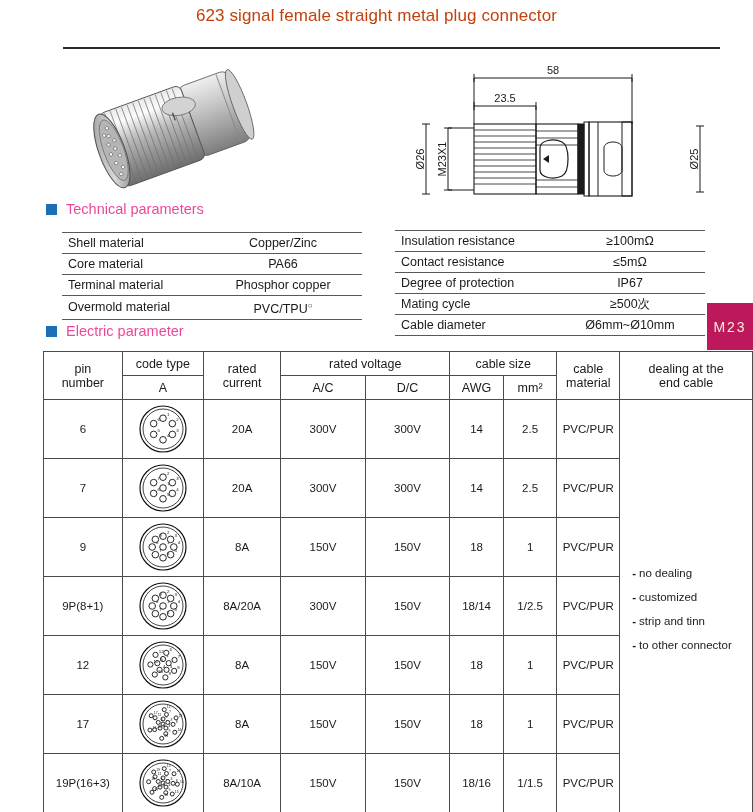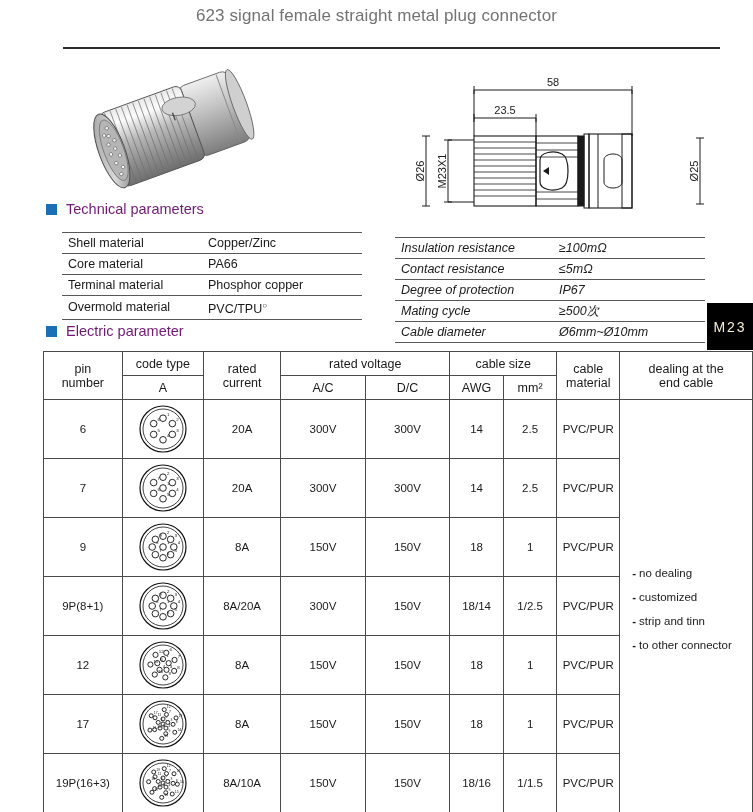--- a/index.html
+++ b/index.html
@@ -17,21 +17,21 @@
   }
 
   
   .page-title {
     position: absolute;
     top: 6px;
     left: 0;
     width: 753px;
     text-align: center;
     font-size: 17px;
-    color: #737373;
+    color: #c2410c;
     letter-spacing: 0.1px;
   }
   .title-rule {
     position: absolute;
     top: 47px;
     left: 63px;
     width: 657px;
     height: 2px;
     background: #2b2b2b;
   }
@@ -42,33 +42,33 @@
     left: 62px;
     top: 62px;
     width: 220px;
     height: 135px;
   }
 
   
   .drawing-wrap {
     position: absolute;
     left: 408px;
-    top: 68px;
+    top: 56px;
     width: 312px;
     height: 145px;
   }
 
   
   .section-head {
     position: absolute;
     display: flex;
     align-items: center;
     gap: 9px;
     font-size: 14.5px;
-    color: #701a75;
+    color: #ec4899;
   }
   .section-head .bullet {
     width: 11px;
     height: 11px;
     background: #1a6fb5;
     display: inline-block;
     flex: none;
   }
   #sec-technical { left: 46px; top: 201px; }
   #sec-electric  { left: 46px; top: 323px; }
@@ -81,35 +81,35 @@
   }
   .spec-table td {
     border-top: 1px solid #585858;
     border-bottom: 1px solid #585858;
     padding: 2px 4px;
     height: 16px;
     line-height: 15px;
     white-space: nowrap;
   }
   .spec-table td.k { width: 132px; padding-left: 6px; text-align: left; }
-  .spec-table td.v { width: 150px; text-align: left; margin-top: 43px; }
+  .spec-table td.v { width: 150px; text-align: center; margin-top: 43px; }
   #spec-left  { left: 62px;  top: 232px; }
-  #spec-right { left: 395px; top: 237px; font-style: italic; }
+  #spec-right { left: 395px; top: 230px; }
   #spec-right td.k { width: 150px; }
   #spec-right td.v { width: 142px; }
   .sup-o { font-size: 8px; vertical-align: super; }
 
   
   .m23-badge {
     position: absolute;
     left: 707px;
     top: 303px;
     width: 46px;
     height: 47px;
-    background: #000000;
+    background: #be185d;
     color: #f6edd8;
     font-size: 14px;
     letter-spacing: 2px;
     display: flex;
     align-items: center;
     justify-content: center;
   }
 
   
   .elec-table {

